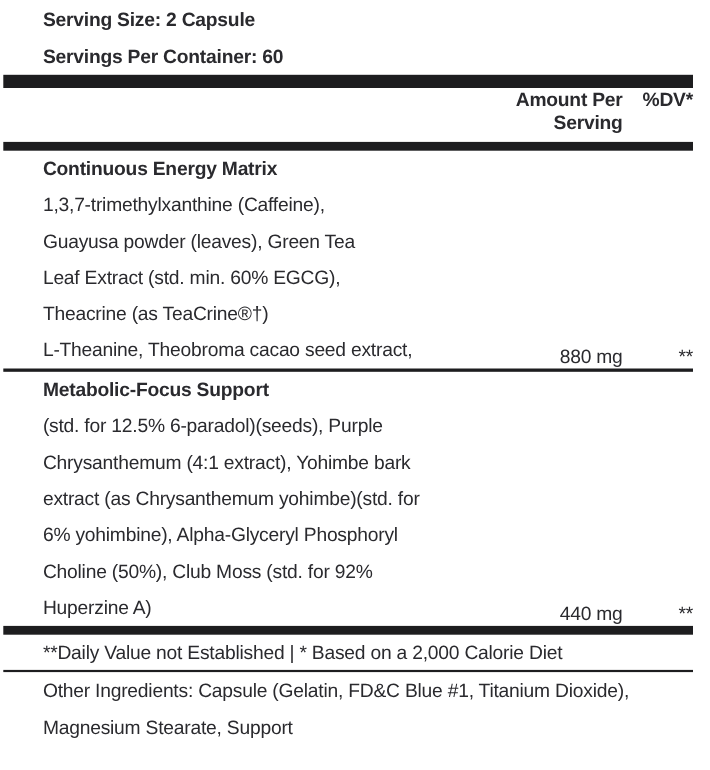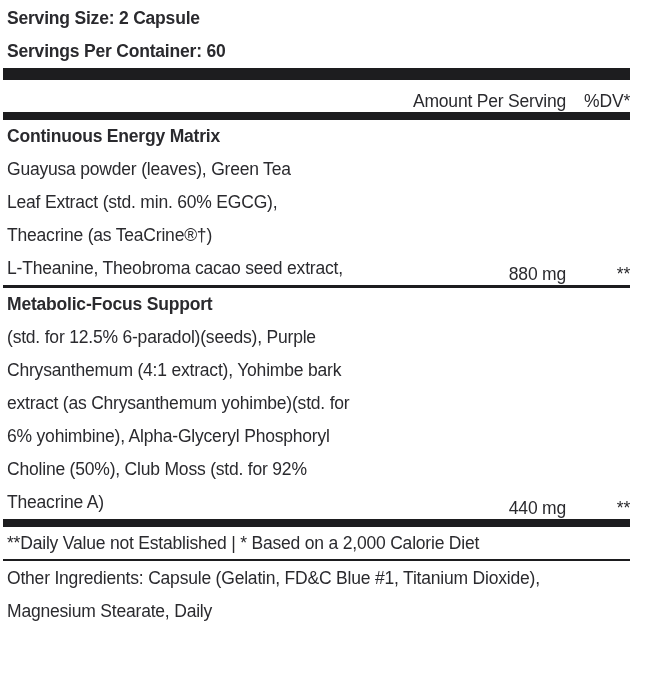--- a/index.html
+++ b/index.html
@@ -16,32 +16,33 @@
   }
   .label {
     padding: 2px 15px 0 3px;
     letter-spacing: -0.2px;
   }
   .txtline {
     line-height: 33px;
     font-size: 17.5px;
     padding-left: 4px;
     white-space: nowrap;
+    margin-left: 32px;
   }
   .bold { font-weight: 700; }
   .bar { background: #1d1d1f; }
   .bar-lg { height: 12px; }
   .bar-md { height: 8px; }
   .hairline { height: 3px; background: #1d1d1f; }
   .thinline { height: 2px; background: #1d1d1f; }
   .header-row {
     display: flex;
-    align-items: flex-end;
-    height: 32px;
-    font-weight: 400;
+    align-items: flex-start;
+    height: 49px;
+    font-weight: 700;
     font-size: 17.5px;
   }
   .col-left { flex: 1; min-width: 0; }
   .col-amount {
     width: 160px;
     text-align: right;
     flex: 0 0 auto;
     font-size: 17.5px;
   }
   .col-dv {
@@ -82,50 +83,51 @@
     <div class="col-amount">Amount Per Serving</div>
     <div class="col-dv">%DV*</div>
   </div>
 
   <div class="bar bar-md" style="background: rgb(29, 29, 31);"></div>
 
   <div>
   <div class="section">
     <div class="col-left">
       <div class="txtline section-title">Continuous Energy Matrix</div>
+    <div class="txtline">1,3,7-trimethylxanthine (Caffeine),</div>
           <div class="txtline">Guayusa powder (leaves), Green Tea</div>
           <div class="txtline">Leaf Extract (std. min. 60% EGCG),</div>
           <div class="txtline">Theacrine (as TeaCrine®†)</div>
           <div class="txtline">L-Theanine, Theobroma cacao seed extract,</div>
         </div>
     <div class="col-amount">880 mg</div>
     <div class="col-dv">**</div>
   </div>
 <div class="hairline" style="background: rgb(29, 29, 31);"></div>
   <div class="section">
     <div class="col-left">
       <div class="txtline section-title">Metabolic-Focus Support</div>
           <div class="txtline">(std. for 12.5% 6-paradol)(seeds), Purple</div>
           <div class="txtline">Chrysanthemum (4:1 extract), Yohimbe bark</div>
           <div class="txtline">extract (as Chrysanthemum yohimbe)(std. for</div>
           <div class="txtline">6% yohimbine), Alpha-Glyceryl Phosphoryl</div>
           <div class="txtline">Choline (50%), Club Moss (std. for 92%</div>
-          <div class="txtline">Theacrine A)</div>
+          <div class="txtline">Huperzine A)</div>
         </div>
     <div class="col-amount">440 mg</div>
     <div class="col-dv">**</div>
   </div>
 </div>
 
   <div class="bar bar-md" style="background: rgb(29, 29, 31);"></div>
 
   <div class="footnote-row">
     <div class="txtline" style="line-height:32px;">**Daily Value not Established | * Based on a 2,000 Calorie Diet</div>
   </div>
 
   <div class="thinline" style="background: rgb(29, 29, 31);"></div>
 
   <div class="other-ingredients">
     <div class="txtline">Other Ingredients: Capsule (Gelatin, FD&amp;C Blue #1, Titanium Dioxide),</div>
-    <div class="txtline">Magnesium Stearate, Daily</div>
+    <div class="txtline">Magnesium Stearate, Support</div>
   </div>
 
 </div>
 
 </body></html>

